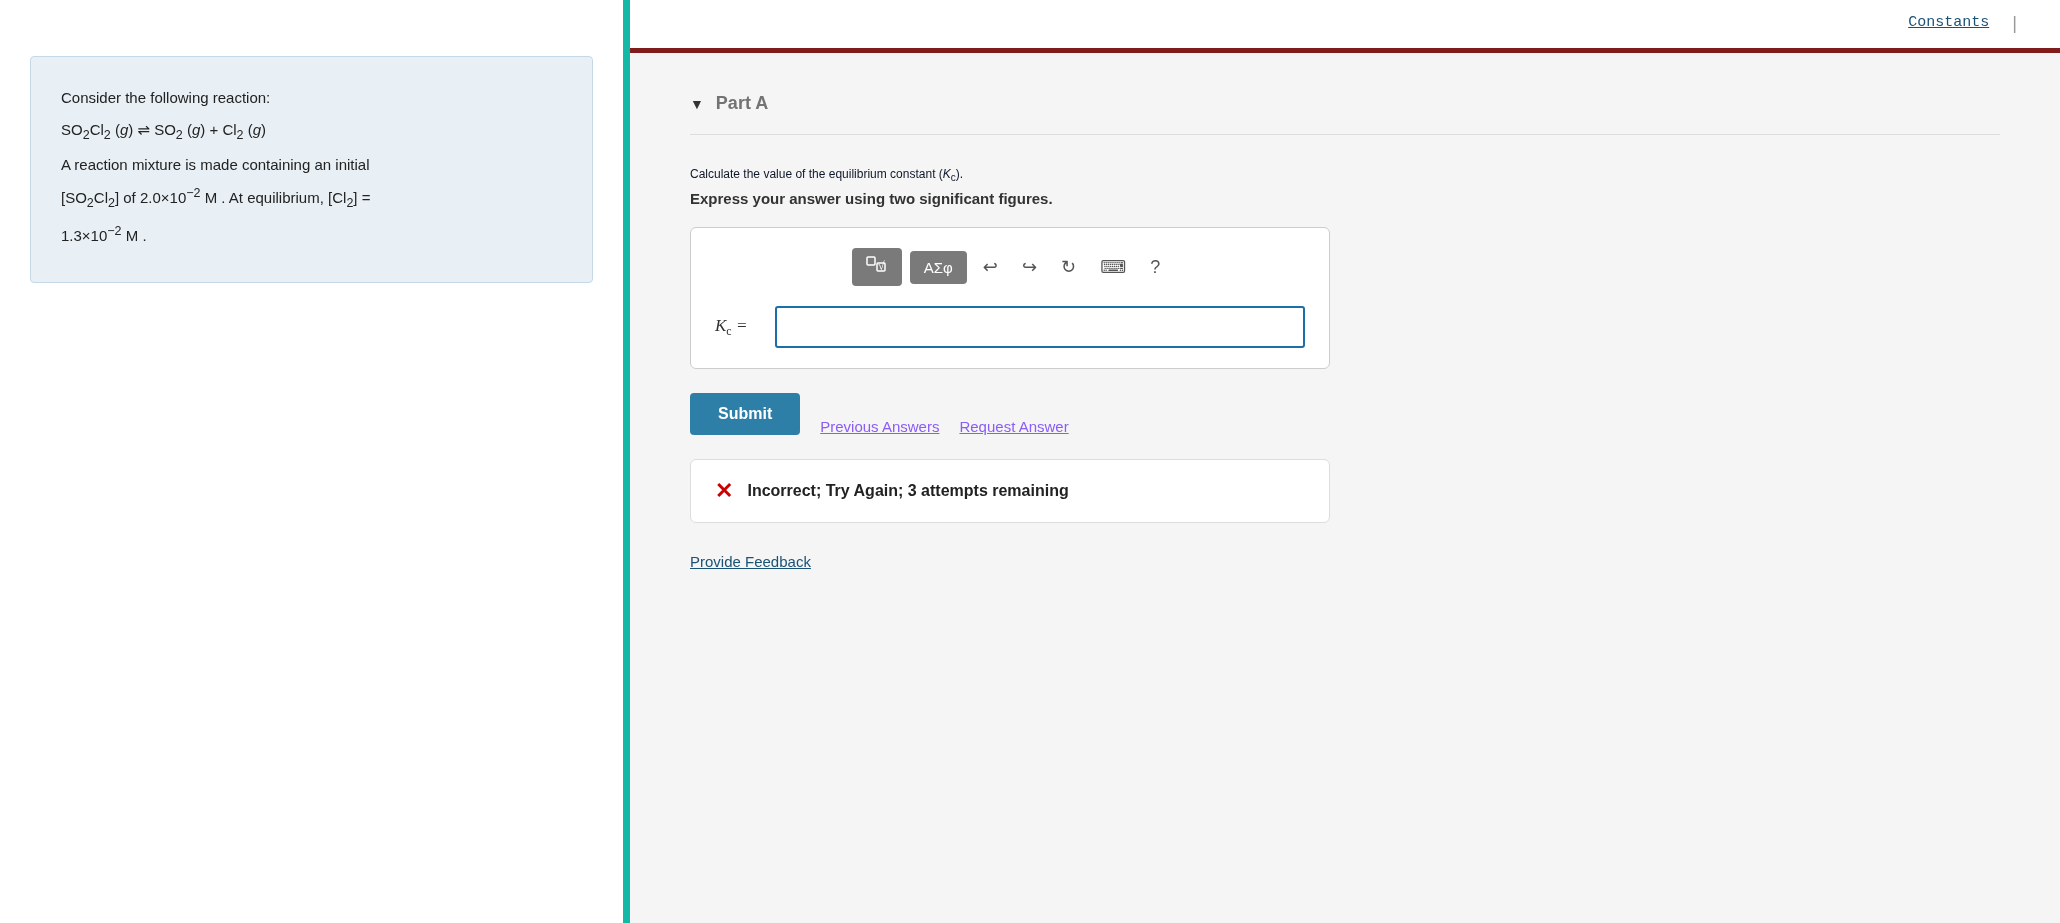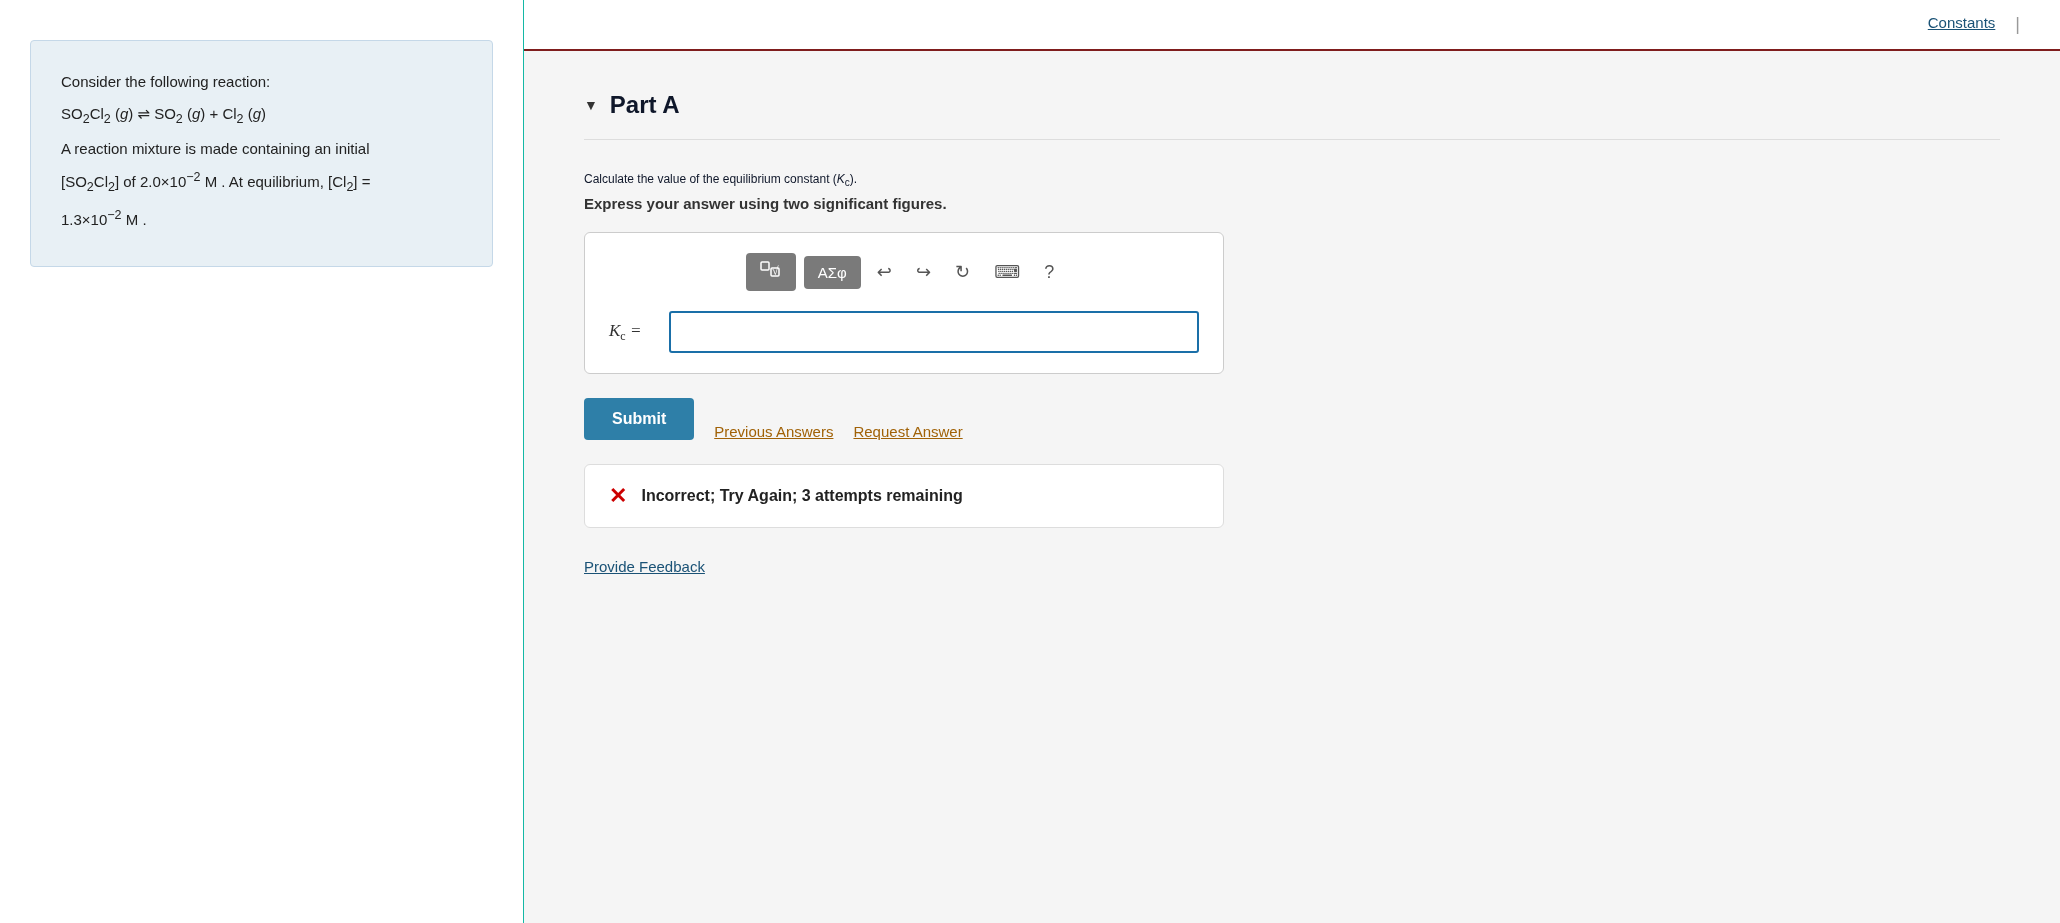--- a/index.html
+++ b/index.html
@@ -16,24 +16,24 @@
     }
 
     .page-layout {
       display: flex;
       width: 2060px;
       min-height: 923px;
     }
 
     
     .left-panel {
-      width: 524px;
-      background: #fff;
-      padding: 40px 30px;
-      border-right: 1px solid #14b8a6;
+      width: 630px;
+      background: #fff;
+      padding: 56px 30px;
+      border-right: 7px solid #14b8a6;
     }
 
     .problem-box {
       background: #e8f0f5;
       border: 1px solid #c5d8e8;
       padding: 28px 30px;
       border-radius: 4px;
       font-size: 15px;
       line-height: 1.7;
       color: #222;
@@ -48,22 +48,23 @@
       flex: 1;
       background: #f5f5f5;
       padding: 0;
     }
 
     .top-bar {
       display: flex;
       justify-content: flex-end;
       align-items: flex-end;
       padding: 14px 40px;
-      border-bottom: 2px solid #7f1d1d;
-      background: #fff;
+      border-bottom: 5px solid #7f1d1d;
+      background: #fff;
+      font-family: Liberation Mono, monospace;
     }
 
     .top-bar-links {
       display: flex;
       gap: 20px;
       font-size: 15px;
     }
 
     .top-bar-link {
       color: #1a5276;
@@ -90,23 +91,23 @@
       border-bottom: 1px solid #ddd;
     }
 
     .collapse-arrow {
       font-size: 14px;
       color: #333;
       cursor: pointer;
     }
 
     .part-title {
-      font-size: 24px;
-      font-weight: bold;
-      color: #0f172a;
+      font-size: 18px;
+      font-weight: bold;
+      color: #737373;
     }
 
     
     .question-text {
       font-size: 12px;
       color: #0f172a;
       margin-bottom: 4px;
       line-height: 1.6;
     }
 
@@ -202,21 +203,21 @@
       color: #fff;
       border: none;
       border-radius: 4px;
       padding: 12px 28px;
       font-size: 16px;
       font-weight: bold;
       cursor: pointer;
     }
 
     .action-link {
-      color: #a16207;
+      color: #8b5cf6;
       text-decoration: underline;
       font-size: 15px;
       cursor: pointer;
     }
 
     
     .error-box {
       display: flex;
       align-items: center;
       gap: 14px;

